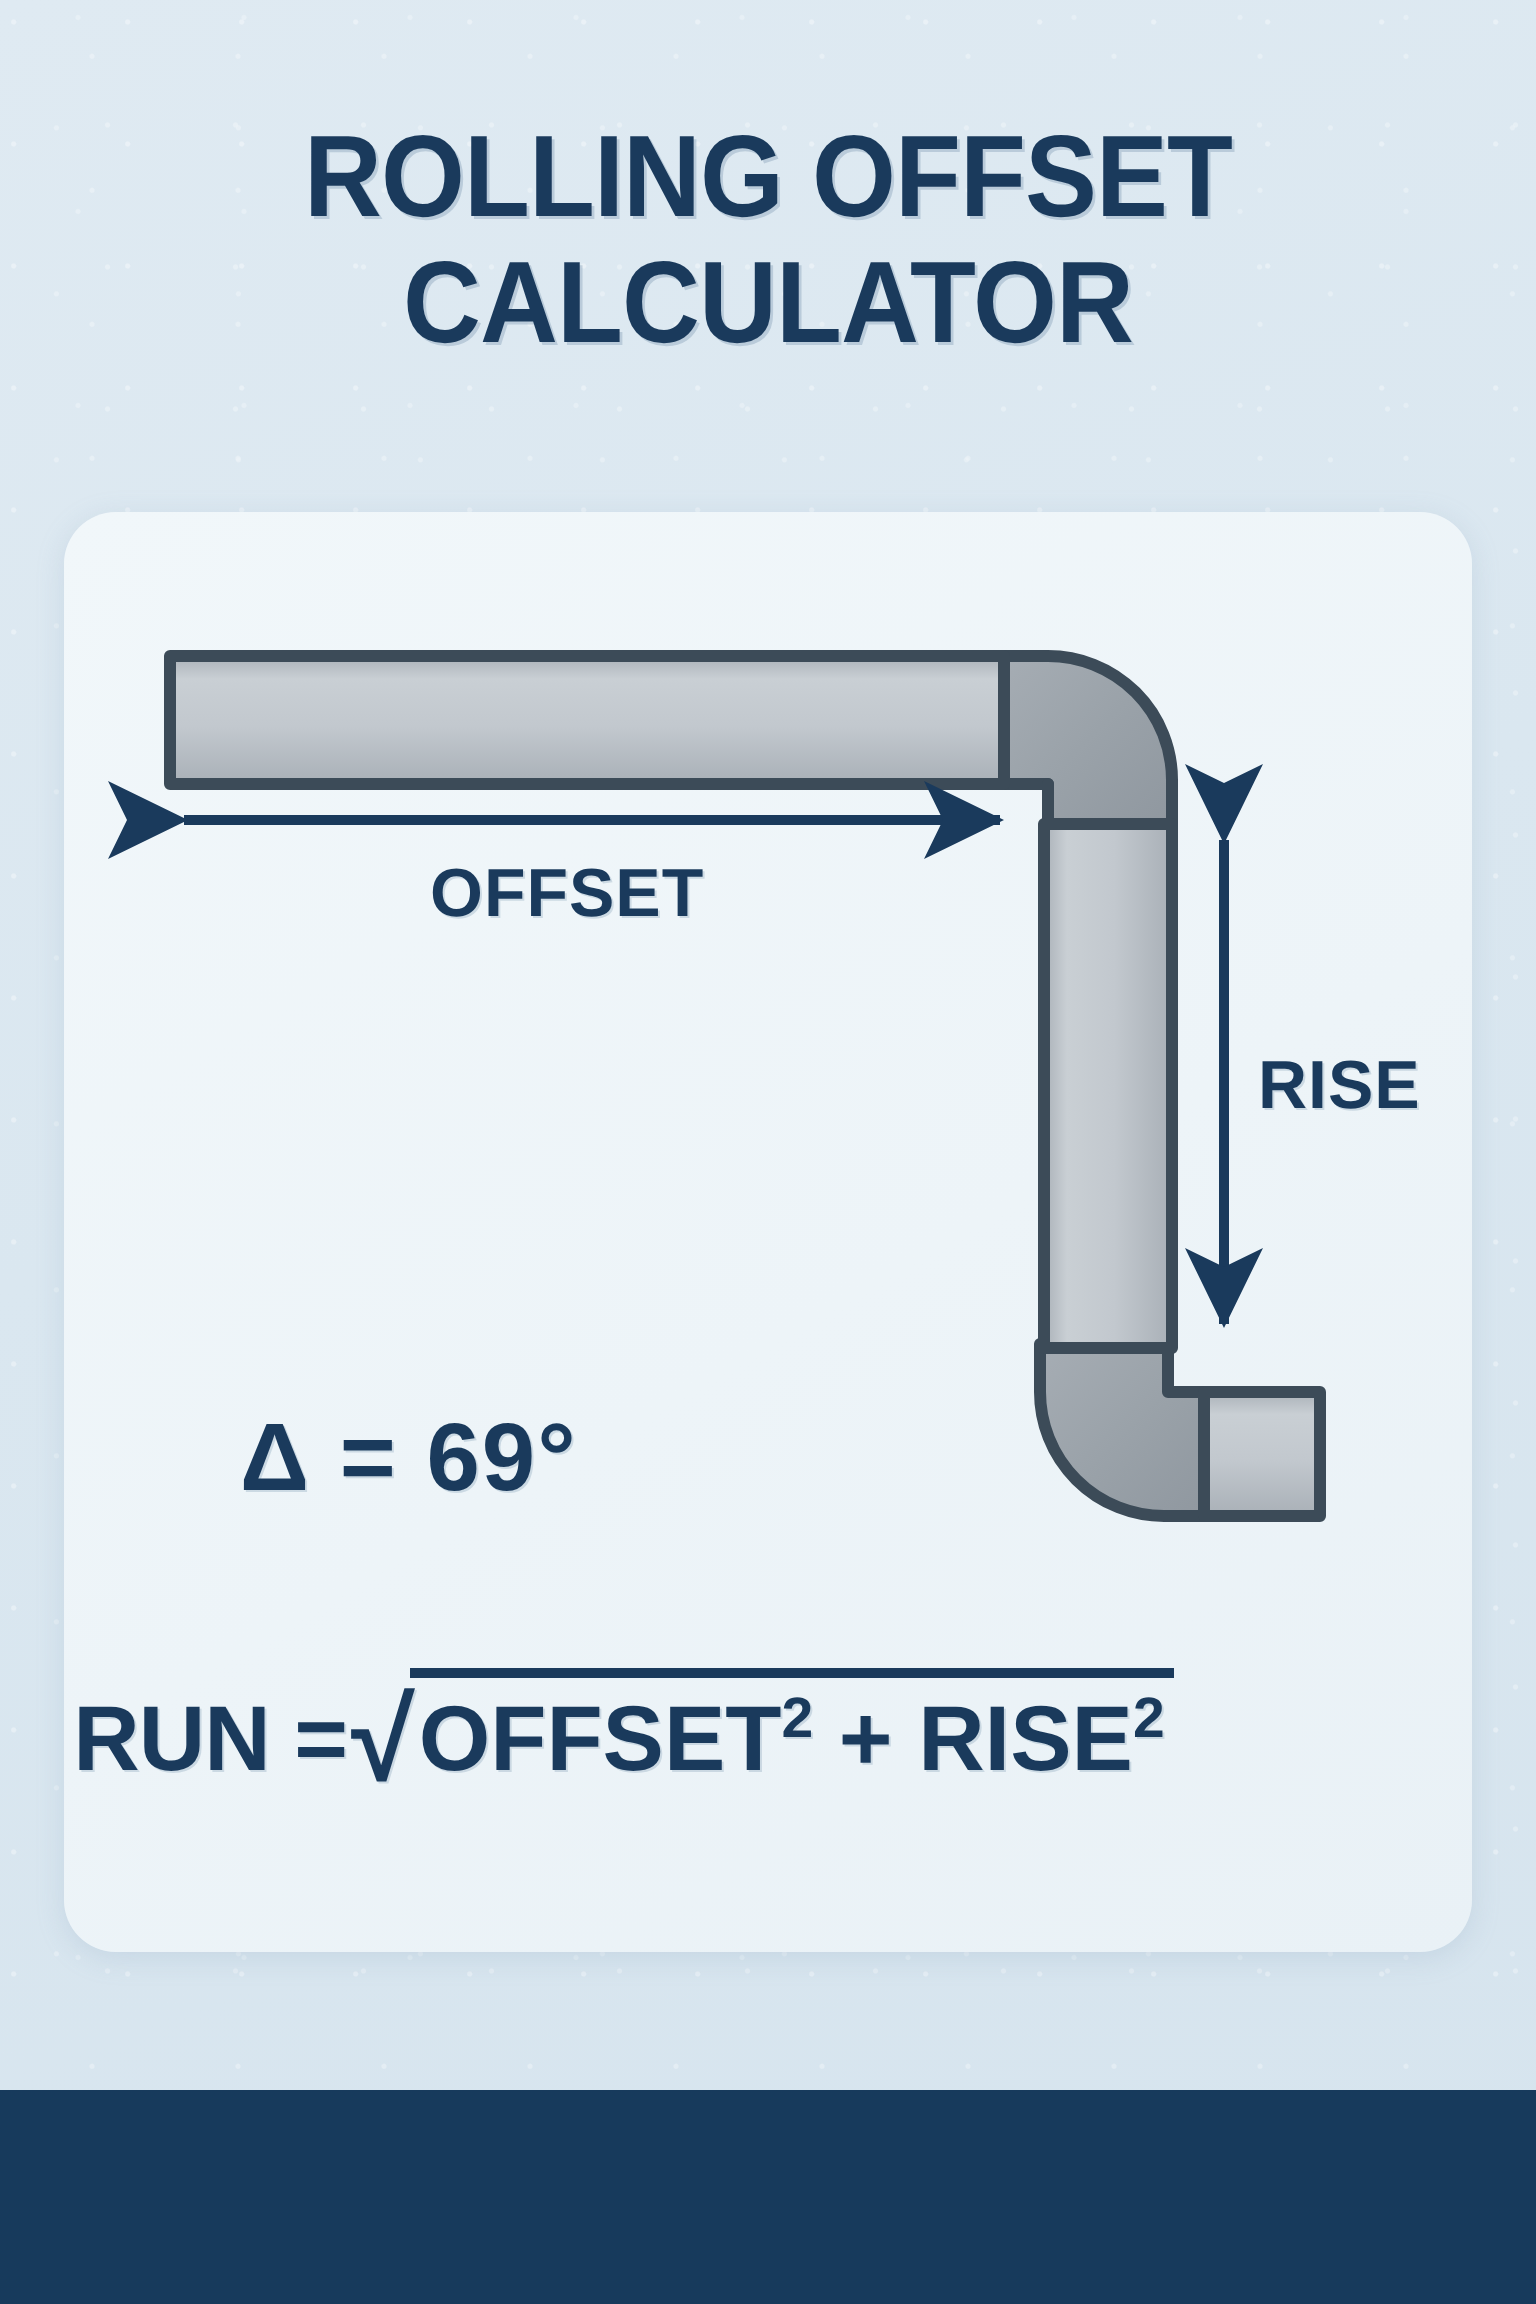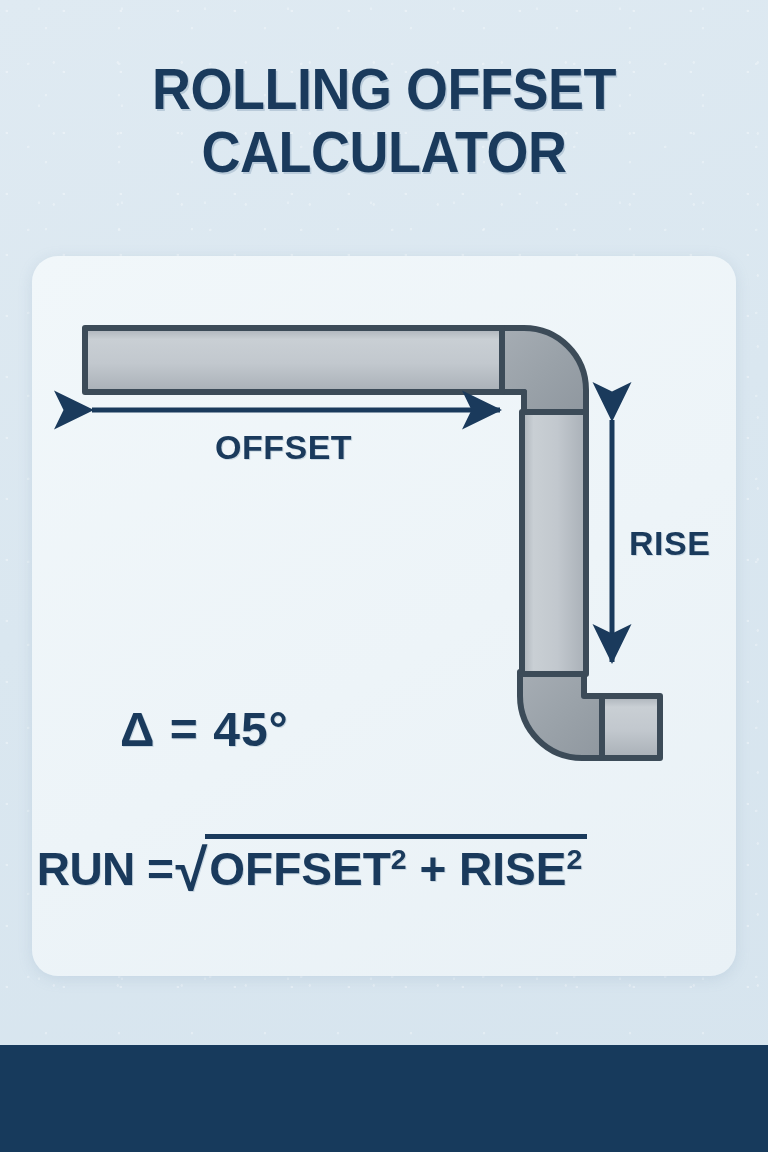--- a/index.html
+++ b/index.html
@@ -215,21 +215,21 @@
       <line x1="612" y1="420" x2="612" y2="662" stroke="#1a3a5c" stroke-width="5" marker-start="url(#arrHead)" marker-end="url(#arrHead)"></line>
     </g>
   </svg>
 
   <span class="lbl lbl-offset">OFFSET</span>
   <span class="lbl lbl-rise">RISE</span>
 
   <span class="lbl lbl-angle">
     <span>Δ</span>
     <span>=</span>
-    <span>45°</span>
+    <span>69°</span>
   </span>
 </div>
 
 <div class="formula">
   <span class="lhs">RUN =</span><span class="radical"><span class="sign">√</span><span class="rad-body"><span>OFFSET</span><span class="sup">2</span><span>&nbsp;</span><span>+</span><span>&nbsp;</span><span>RISE</span><span class="sup">2</span></span></span>
 </div>
 
 <div class="footer"></div>
 
 </body></html>

